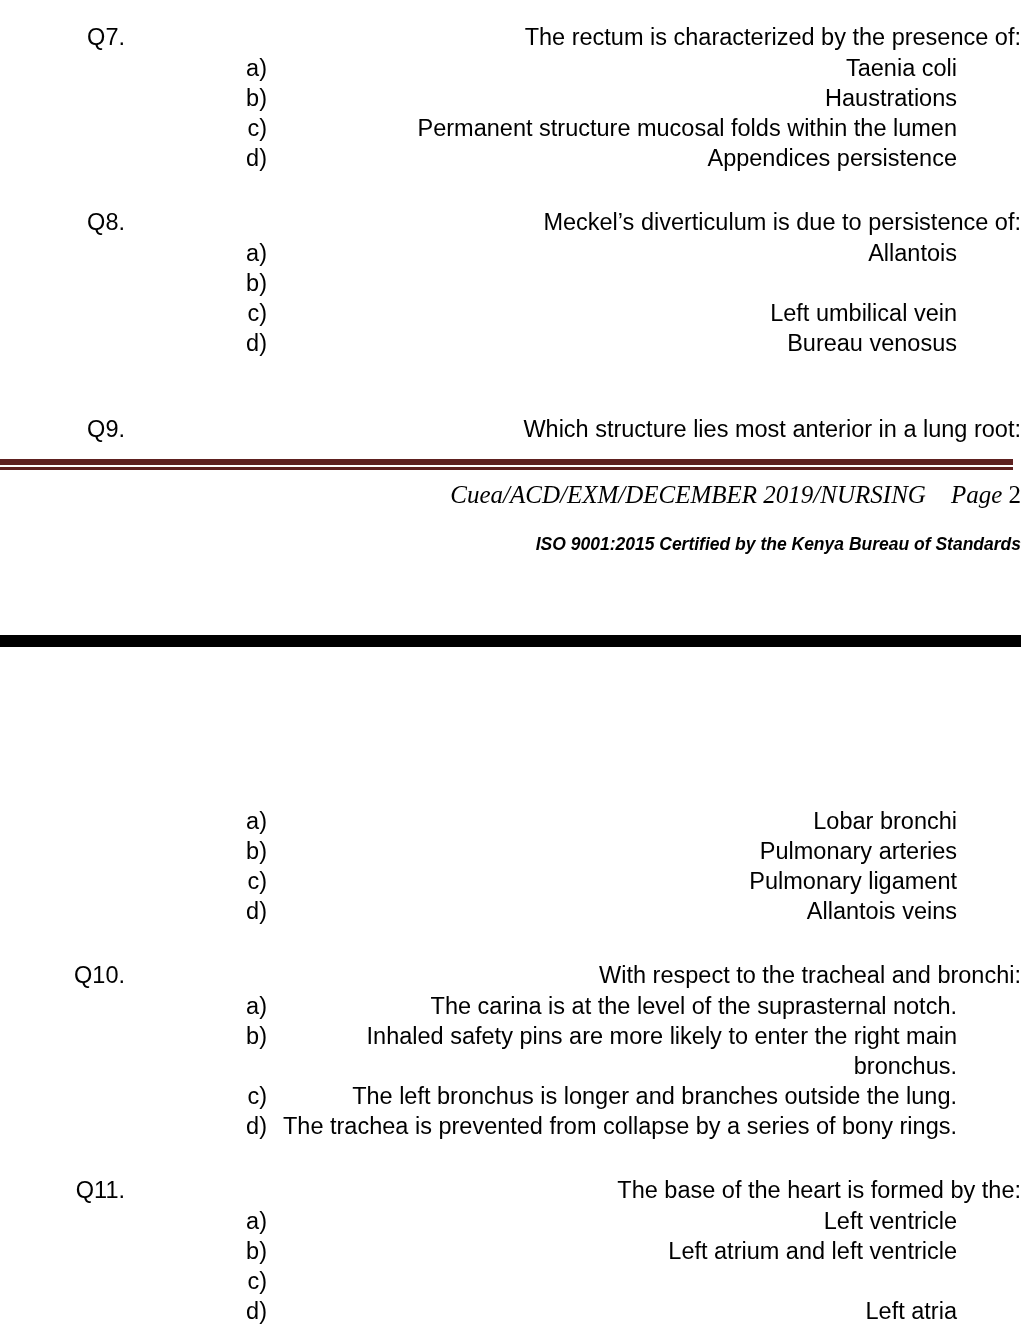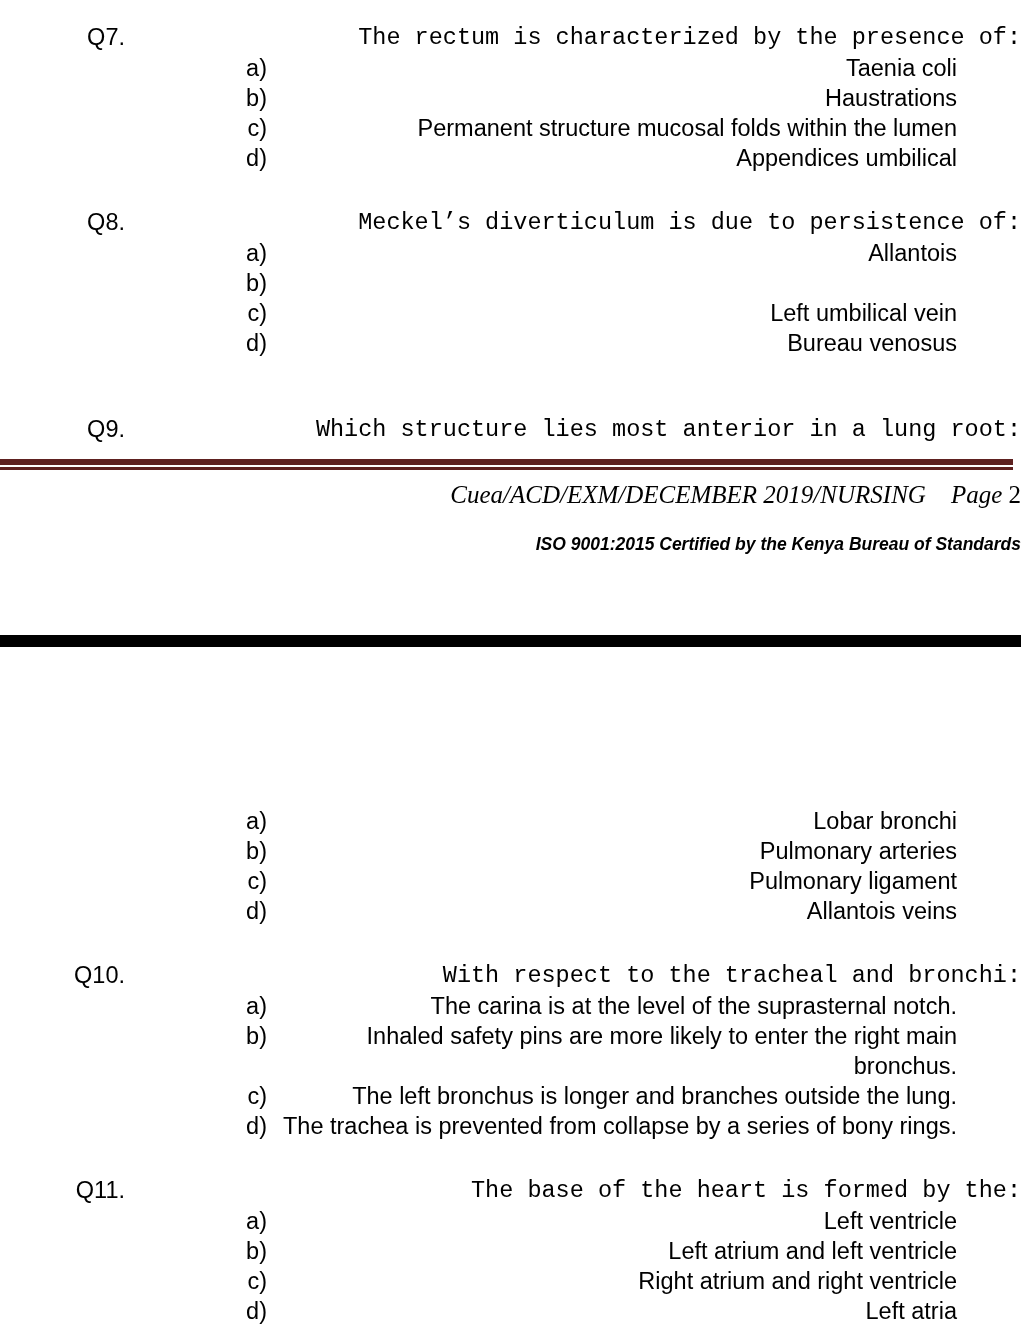--- a/index.html
+++ b/index.html
@@ -35,21 +35,20 @@
     white-space: nowrap;
   }
   .q-number {
     width: 125px;
     flex: 0 0 125px;
     padding-left: 30px;
     box-sizing: border-box;
   }
   .q-text {
     flex: 1 1 auto;
-    font-family: Liberation Mono, monospace;
   }
   .options {
     list-style: none;
     margin: 0;
     padding: 0;
   }
   .option {
     display: flex;
     align-items: flex-start;
     font-size: 23.5px;
@@ -139,21 +138,21 @@
       <li class="option">
         <span class="opt-letter">b)</span>
         <span class="opt-text">Haustrations</span>
       </li>
       <li class="option">
         <span class="opt-letter">c)</span>
         <span class="opt-text">Permanent structure mucosal folds within the lumen</span>
       </li>
       <li class="option">
         <span class="opt-letter">d)</span>
-        <span class="opt-text">Appendices umbilical</span>
+        <span class="opt-text">Appendices persistence</span>
       </li>
     </ul>
   </div>
 
   <div class="gap-md"></div>
 
   <div class="question-block">
     <div class="q-line">
       <span class="q-number">Q8.</span>
       <span class="q-text">Meckel’s diverticulum is due to persistence of:</span>
@@ -266,21 +265,20 @@
       <li class="option">
         <span class="opt-letter">a)</span>
         <span class="opt-text">Left ventricle</span>
       </li>
       <li class="option">
         <span class="opt-letter">b)</span>
         <span class="opt-text">Left atrium and left ventricle</span>
       </li>
       <li class="option">
         <span class="opt-letter">c)</span>
-        <span class="opt-text">Right atrium and right ventricle</span>
       </li>
       <li class="option">
         <span class="opt-letter">d)</span>
         <span class="opt-text">Left atria</span>
       </li>
     </ul>
   </div>
 
 </div>
 

